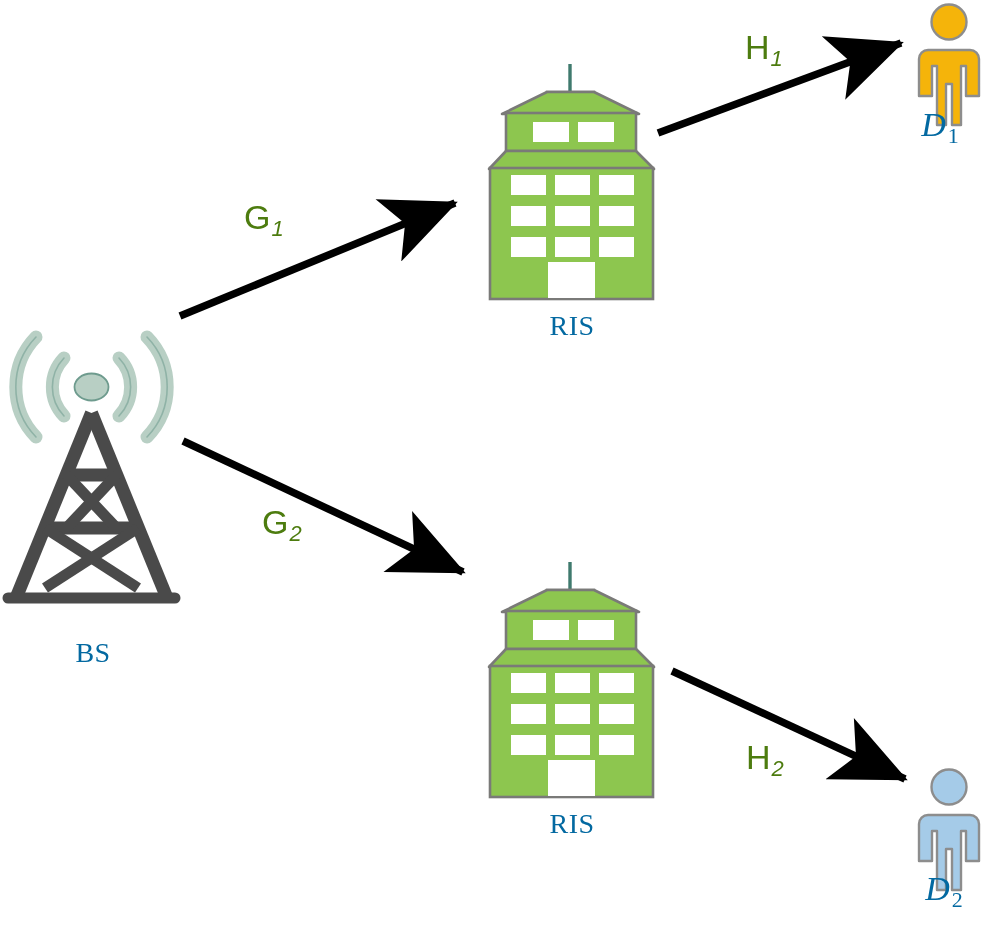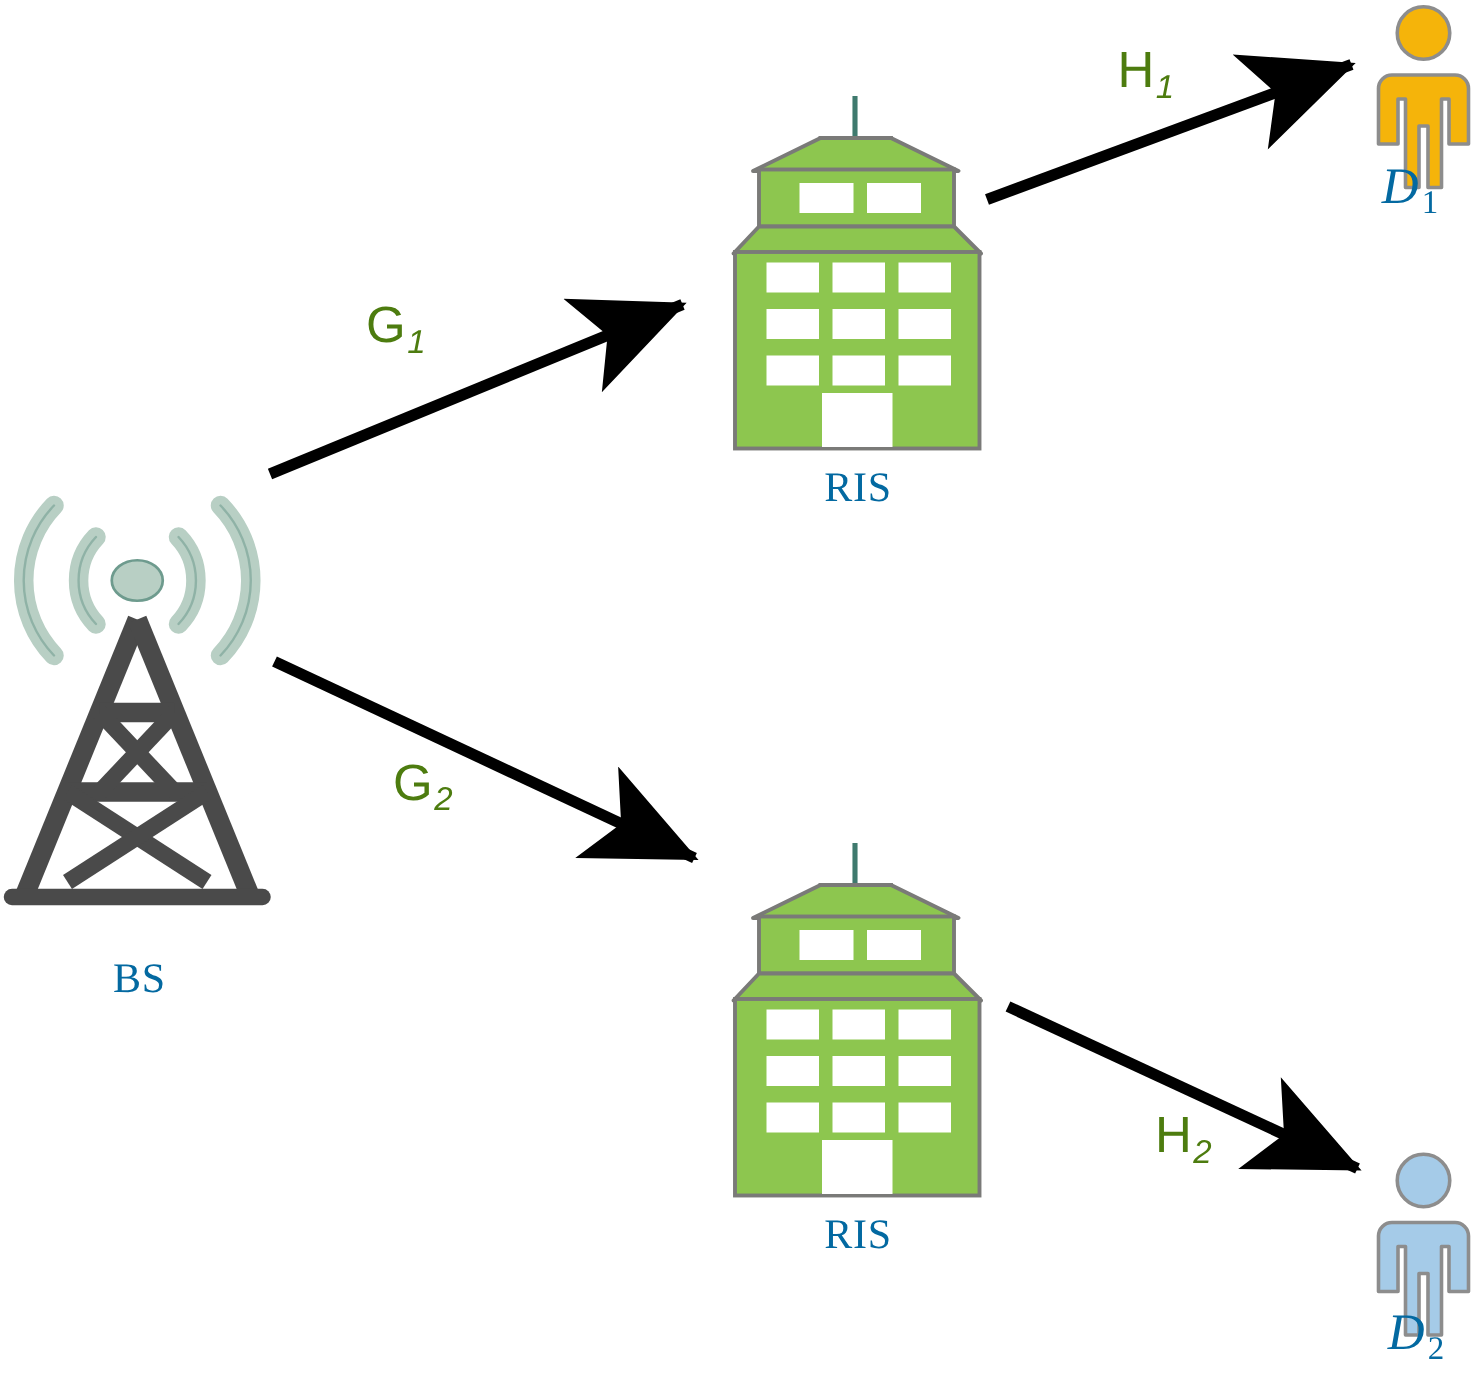--- a/index.html
+++ b/index.html
@@ -256,17 +256,17 @@
   </div>
 
   <div class="link-label" style="left:745px; top:30px;">
     <span class="base">H</span><span class="sub">1</span>
   </div>
 
   <div class="link-label" style="left:262px; top:505px;text-align:right;">
     <span class="base">G</span><span class="sub">2</span>
   </div>
 
-  <div class="link-label" style="left:770px; top:740px;">
+  <div class="link-label" style="left:746px; top:740px;">
     <span class="base">H</span><span class="sub">2</span>
   </div>
 
 </div>
 
 </body></html>

